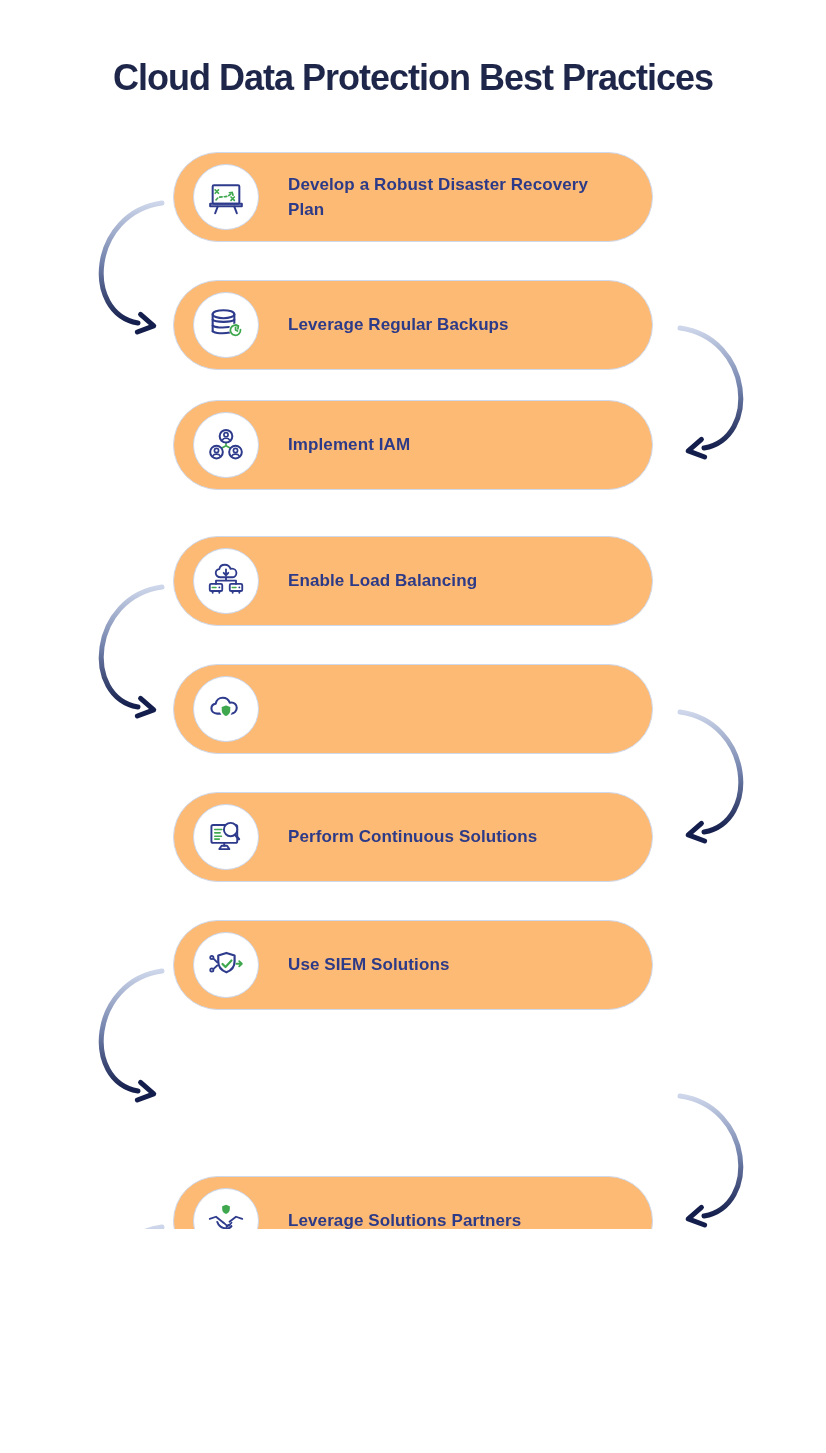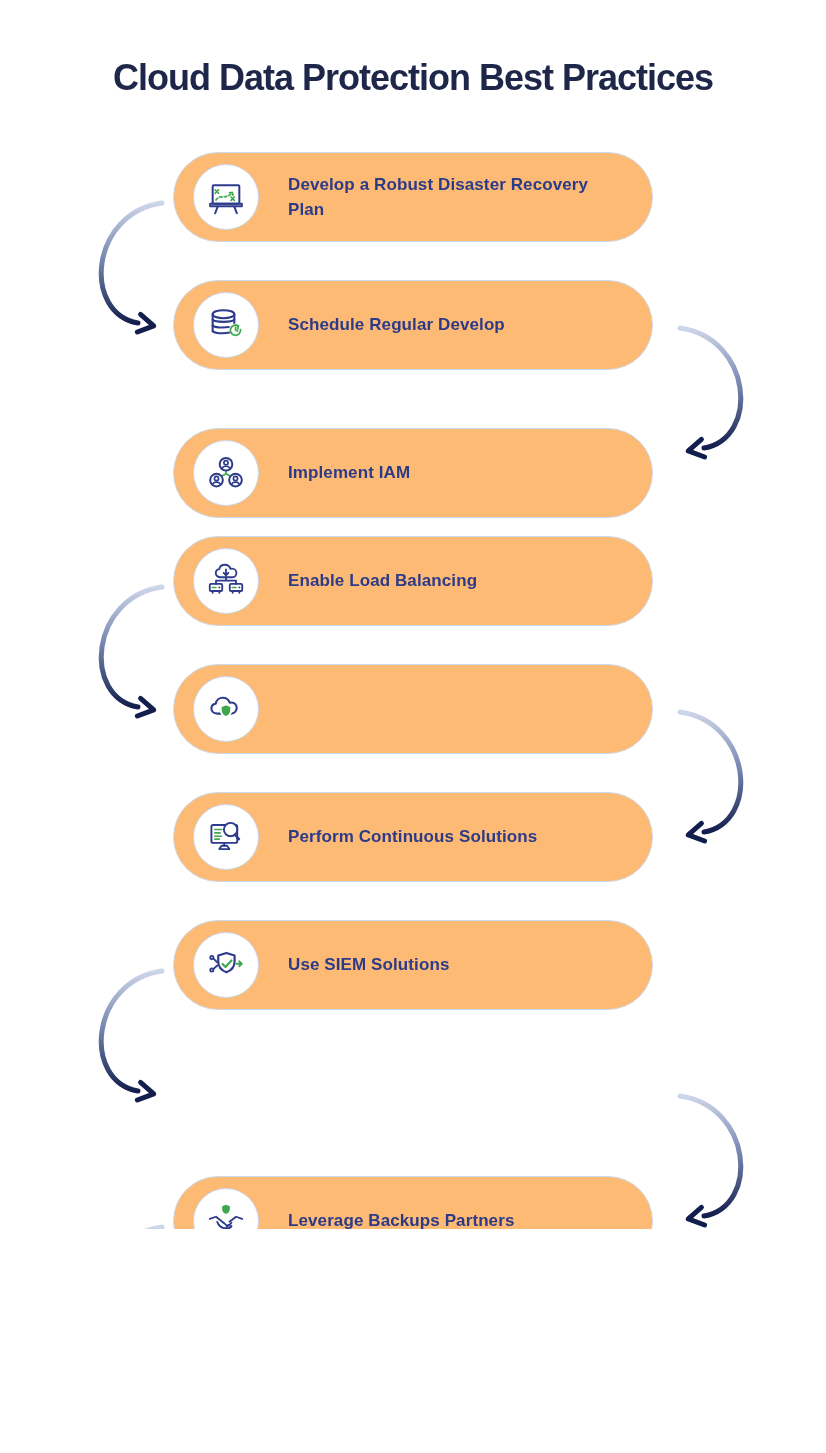--- a/index.html
+++ b/index.html
@@ -159,24 +159,24 @@
           <path d="M8 31.5 c2.4 2.7 13.6 3.1 20.6 1.6"></path>
         </g>
         <circle cx="35.5" cy="30" r="7.8" fill="#fff"></circle>
         <g stroke="#3fa84f" stroke-width="2.1" stroke-linecap="round" stroke-linejoin="round">
           <path d="M38.8 25.2 A6.1 6.1 0 1 0 41.4 29.6"></path>
           <path d="M38.8 25.2 l-3.3 -1.1 M38.8 25.2 l-0.5 3.4"></path>
           <path d="M35.5 30 l0 -3.2 M35.5 30 l2.3 1.3"></path>
         </g>
       </svg>
     </div>
-    <div class="label">Schedule Regular Develop</div>
-  </div>
-
-  <div class="pill" style="top:428px">
+    <div class="label">Leverage Regular Backups</div>
+  </div>
+
+  <div class="pill" style="top:400px">
     <div class="icon-circle">
       <svg width="40" height="40" viewBox="0 0 48 48" fill="none">
         <g stroke="#3fa84f" stroke-width="2" stroke-linecap="round">
           <path d="M24 20 V24.8 M24 24.8 L17.5 28.5 M24 24.8 L30.5 28.5"></path>
         </g>
         <g stroke="#2e3b8c" stroke-width="2.4" fill="#fff">
           <circle cx="24" cy="13.5" r="7.6"></circle>
           <circle cx="12.6" cy="32.5" r="7.6"></circle>
           <circle cx="35.4" cy="32.5" r="7.6"></circle>
         </g>
@@ -266,21 +266,21 @@
         <path d="M24 4.5 l4.6 1.7 v3.3 c0 3-2 5-4.6 6 -2.6-1-4.6-3-4.6-6 V6.2 Z" fill="#3fa84f"></path>
         <g stroke="#2e3b8c" stroke-width="2.2" stroke-linecap="round" stroke-linejoin="round">
           <path d="M4.5 21.5 l7.5-2.6 9 7.1"></path>
           <path d="M43.5 21.5 l-7.5-2.6 -7.8 6"></path>
           <path d="M21 26 l3.4 2.9 c1.1 1 2.8 .9 3.8-.2 l2.4-2.6"></path>
           <path d="M13.5 25 c1.6 4.6 5.8 7.7 10.7 7.9 2.4 .1 4.6-.7 6.3-2.2"></path>
           <path d="M24.5 31.3 l2.4-2.5 M28 32.4 l2.4-2.5"></path>
         </g>
       </svg>
     </div>
-    <div class="label">Leverage Backups Partners</div>
+    <div class="label">Leverage Solutions Partners</div>
   </div>
 
   <div class="pill" style="top:1304px">
     <div class="icon-circle">
       <svg width="40" height="40" viewBox="0 0 48 48" fill="none">
         <g stroke="#2e3b8c" stroke-width="2.2" stroke-linecap="round" stroke-linejoin="round">
           <rect x="14" y="7.5" width="27.5" height="25" rx="1.8" fill="#fff"></rect>
           <path d="M27.5 32.5 V39.5 M23 39.5 h9.5"></path>
         </g>
         <circle cx="16.8" cy="10.3" r="0.9" fill="#2e3b8c"></circle>

